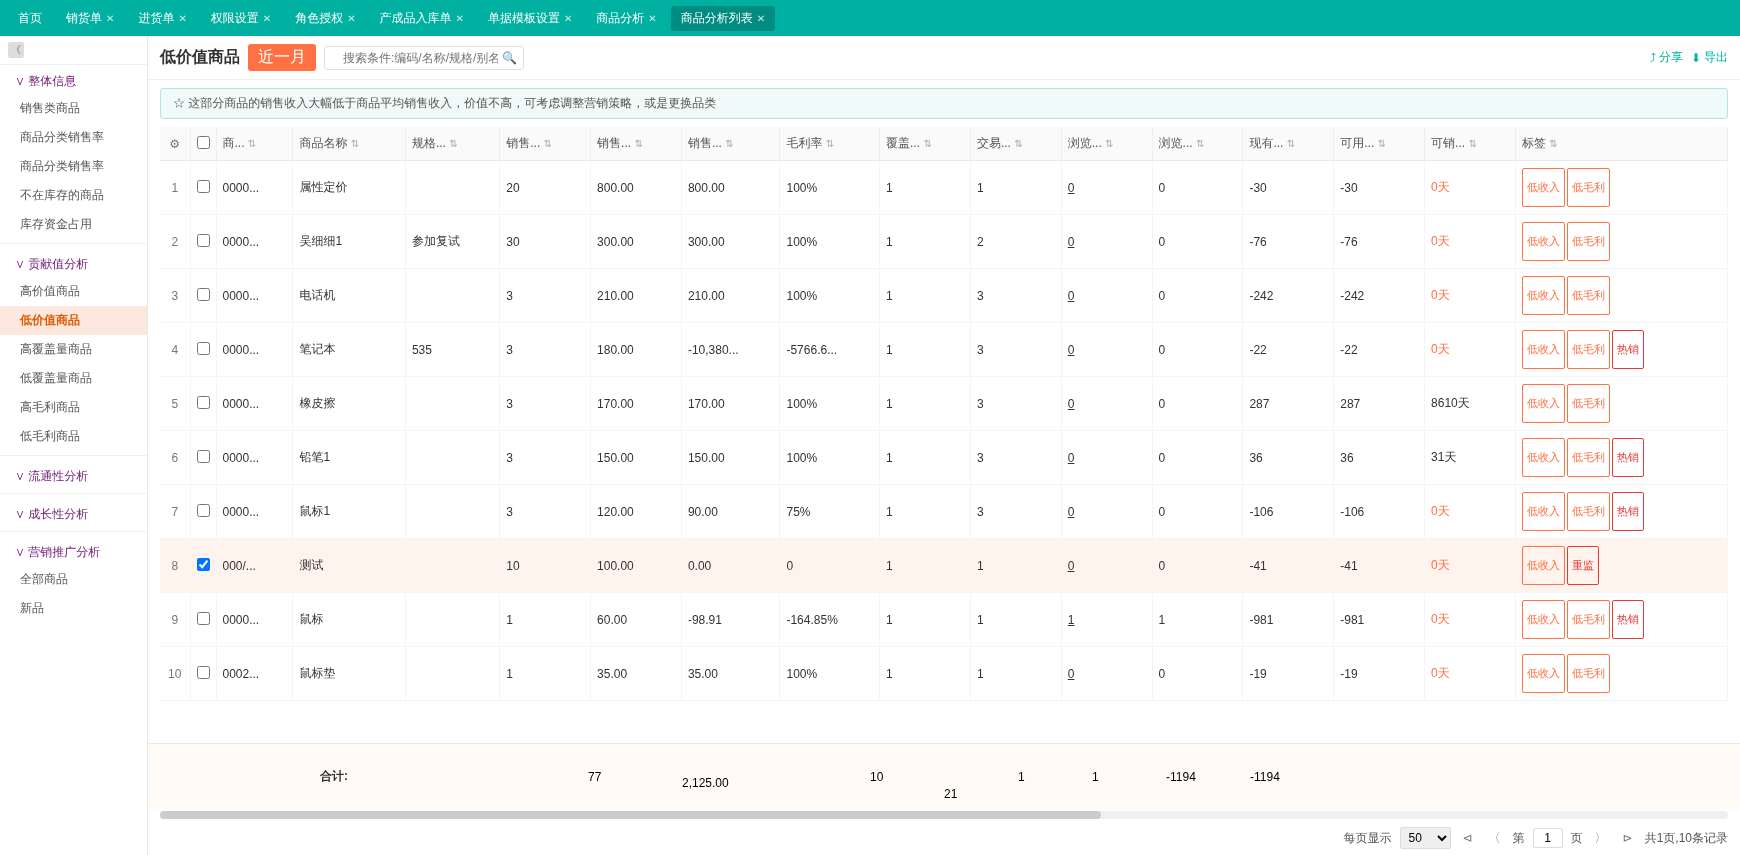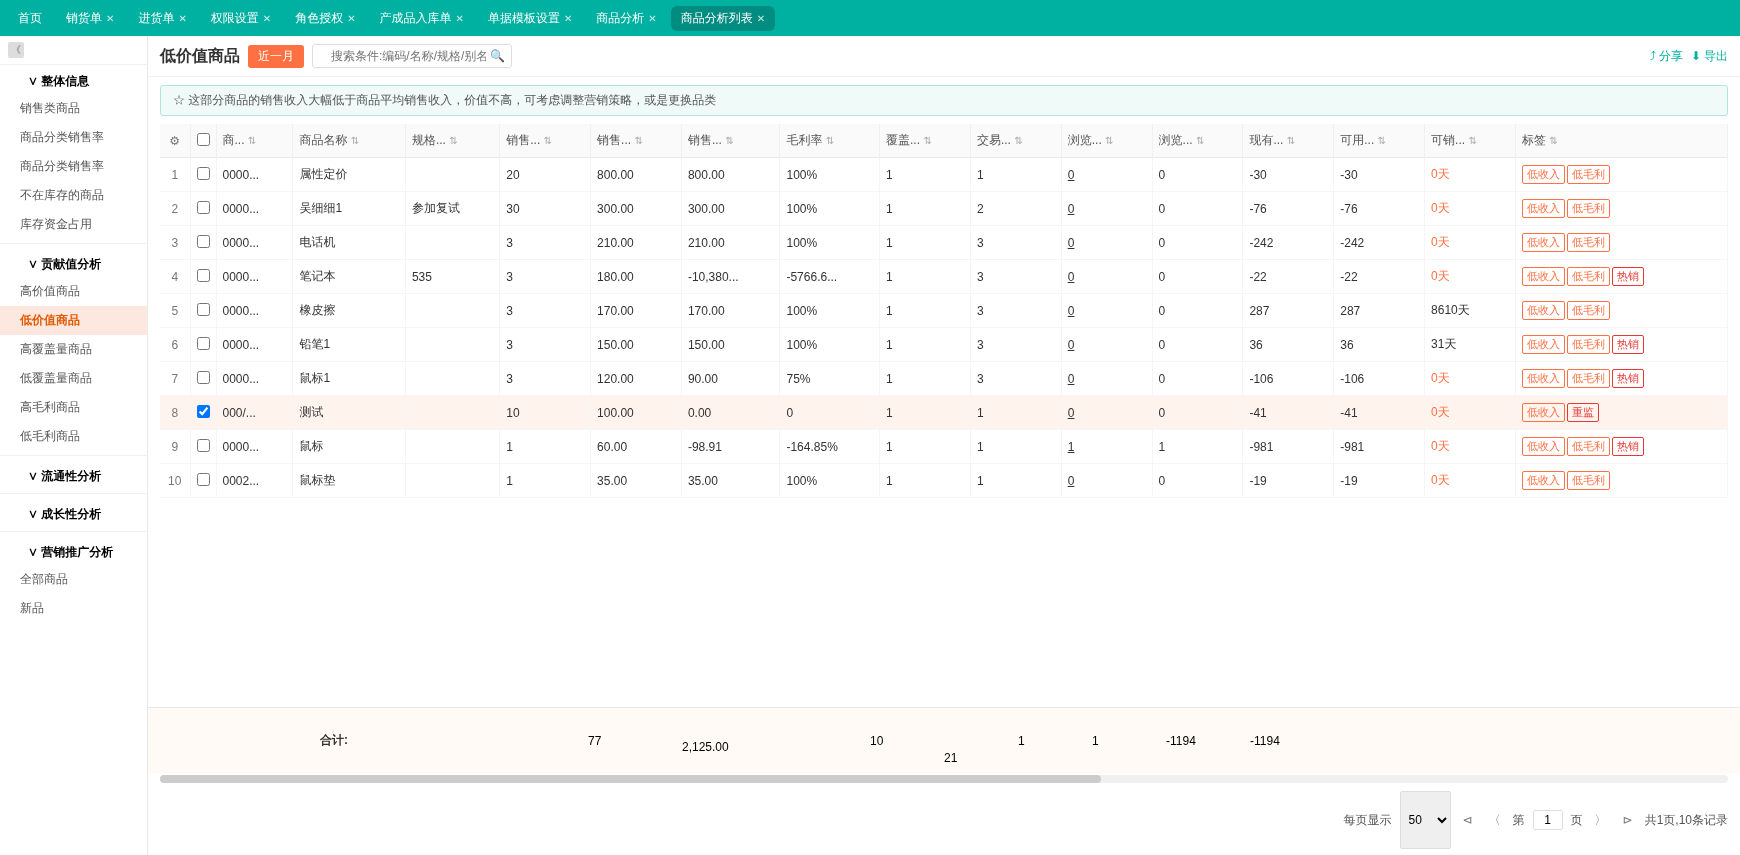--- a/index.html
+++ b/index.html
@@ -17,41 +17,41 @@
     .nav-item {
       color: #fff;
       padding: 4px 10px;
       cursor: pointer;
       border-radius: 3px;
       white-space: nowrap;
       display: flex;
       align-items: center;
       gap: 4px;
     }
-    .nav-item.active { background: rgba(0,0,0,0.2); border-radius: 6px; }
+    .nav-item.active { background: rgba(0,0,0,0.2); }
     .nav-close { font-size: 10px; opacity: 0.8; }
 
     
     .main-layout {
       display: flex;
       height: calc(855px - 36px);
     }
 
     
     .sidebar {
       width: 148px;
       background: #fff;
       border-right: 1px solid #e8e8e8;
       overflow-y: auto;
       flex-shrink: 0;
     }
     .sidebar-group-title {
-      color: #000000;
-      padding: 8px 28px 4px;
-      font-weight: bold;
+      color: #701a75;
+      padding: 8px 15px 4px;
+      font-weight: normal;
       display: flex;
       align-items: center;
       gap: 4px;
     }
     .sidebar-item {
       padding: 6px 12px 6px 20px;
       color: #555;
       cursor: pointer;
       white-space: nowrap;
     }
@@ -80,21 +80,21 @@
       font-weight: bold;
       color: #333;
     }
     .filter-btn {
       background: #ff7043;
       color: #fff;
       border: none;
       padding: 3px 10px;
       border-radius: 3px;
       cursor: pointer;
-      font-size: 12px;
+      font-size: 16px;
     }
     .search-box {
       border: 1px solid #ddd;
       border-radius: 3px;
       padding: 4px 18px;
       width: 200px;
       color: #999;
       display: flex;
       align-items: center;
       gap: 4px;
@@ -160,21 +160,21 @@
       padding: 7px 6px;
       border-bottom: 1px solid #f5f5f5;
       border-right: 1px solid #f5f5f5;
       color: #333;
       white-space: nowrap;
     }
     tr.highlighted td { background: #fff3ee; }
     .tag {
       display: inline-block;
       border: 1px solid;
-      padding: 1px 4px;
+      padding: 11px 4px;
       border-radius: 2px;
       margin-right: 2px;
       font-size: 11px;
     }
     .tag-orange { color: #ff7043; border-color: #ff7043; }
     .tag-red { color: #e53935; border-color: #e53935; }
     .zero-days { color: #ff7043; }
     .underline { text-decoration: underline; cursor: pointer; }
 
     
@@ -205,21 +205,21 @@
     .pagination {
       display: flex;
       align-items: center;
       justify-content: flex-end;
       padding: 6px 12px;
       gap: 8px;
       color: #555;
     }
     .page-size-select {
       border: 1px solid #ddd;
-      padding: 20px 4px;
+      padding: 2px 4px;
       border-radius: 2px;
     }
     .page-btn {
       cursor: pointer;
       color: #777;
       padding: 2px 4px;
     }
     .page-input {
       width: 30px;
       border: 1px solid #ddd;

